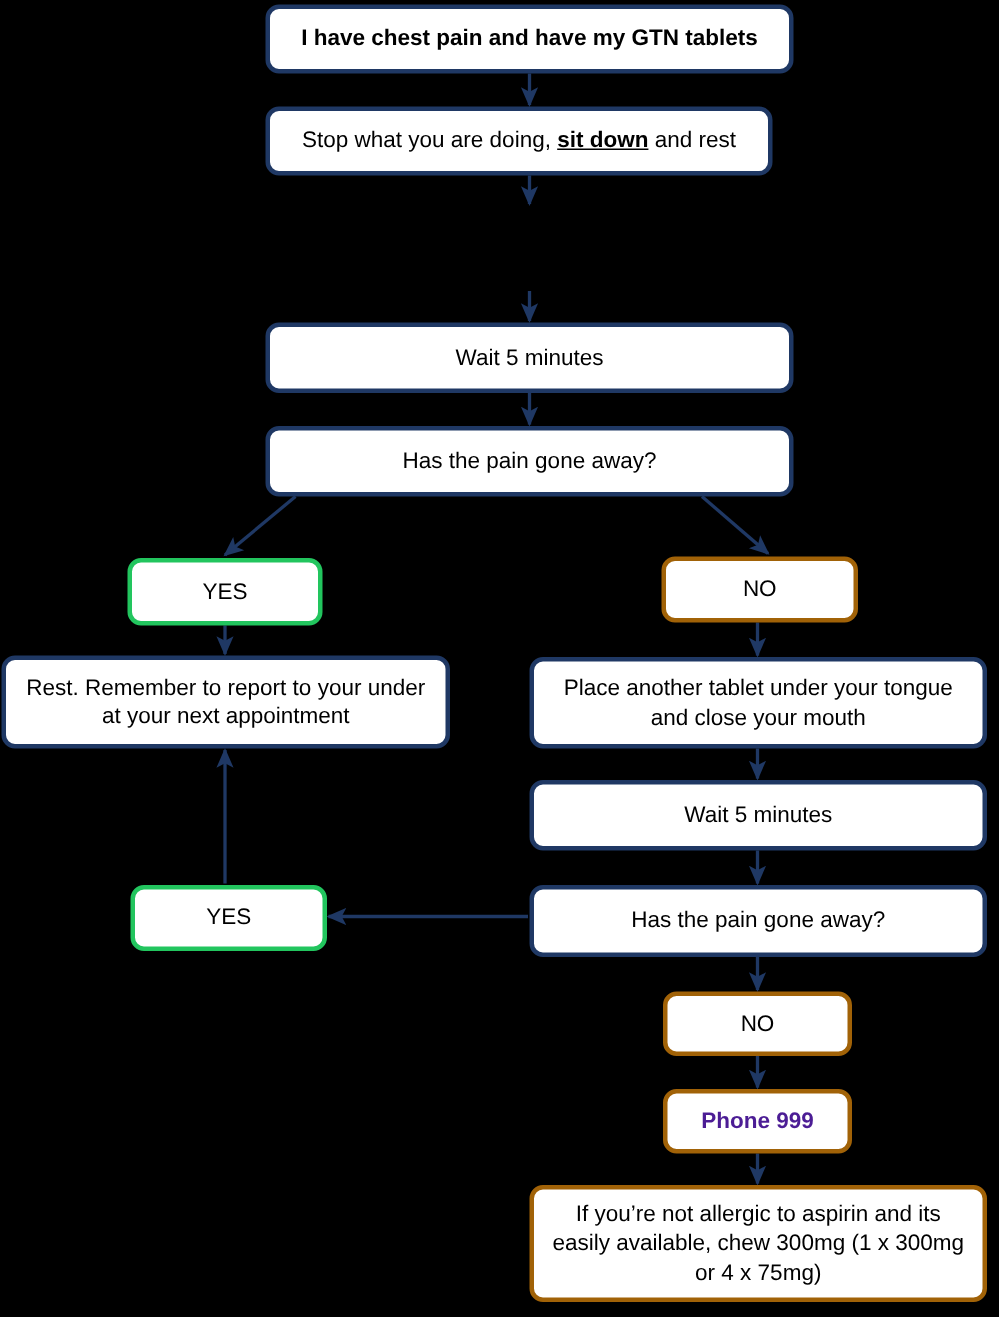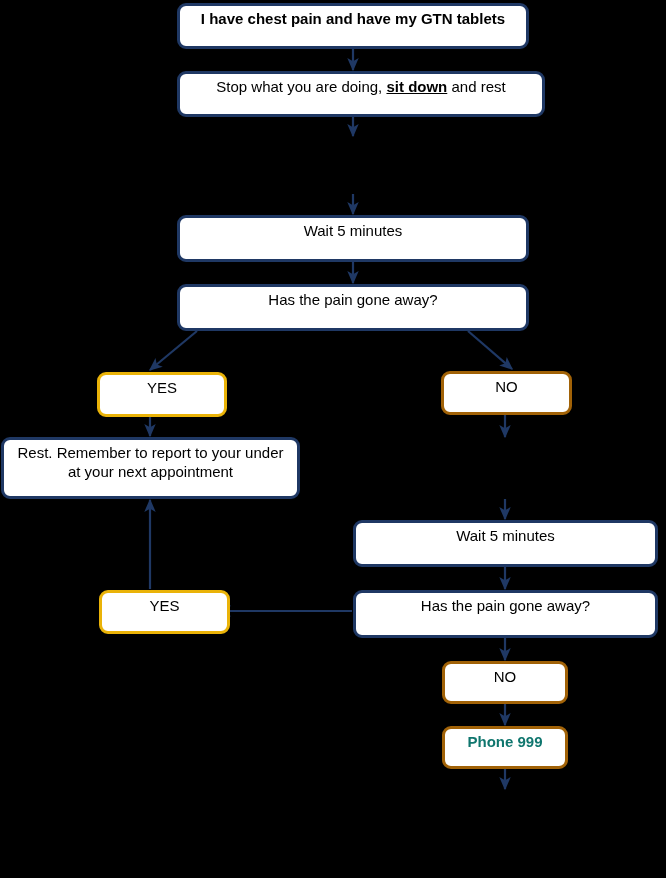--- a/index.html
+++ b/index.html
@@ -26,34 +26,35 @@
     width: 666px;
     height: 878px;
     pointer-events: none;
   }
   .node {
     position: absolute;
     box-sizing: border-box;
     background: #ffffff;
     border-radius: 9px;
     display: flex;
+    align-items: center;
     justify-content: center;
     text-align: center;
     color: #000000;
     font-size: 15px;
     line-height: 1.28;
     padding: 3px 10px;
     z-index: 2;
   }
   .node.navy   { border: 3px solid #1f3864; }
-  .node.green  { border: 3px solid #eab308; margin-left: 12px; }
+  .node.green  { border: 3px solid #22c55e; }
   .node.red    { border: 3px solid #a16207; }
   .node .txt { display: block; width: 100%; }
   .b-bold   { font-weight: bold; }
-  .t-red    { color: #0f766e; }
+  .t-red    { color: #4c1d95; }
   u.sit { font-weight: bold; text-decoration: underline; }
 </style>
 </head>
 <body>
 
 <div id="canvas">
 
   <svg class="edges" viewBox="0 0 666 878" xmlns="http://www.w3.org/2000/svg">
     <defs>
       <marker id="ah" markerWidth="7" markerHeight="7" refX="5.4" refY="3" orient="auto" markerUnits="strokeWidth">
@@ -89,21 +90,21 @@
 
     <line x1="505" y1="704" x2="505" y2="725" stroke="#1f3864" stroke-width="2.2" marker-end="url(#ah)"></line>
 
     <line x1="505" y1="769" x2="505" y2="789" stroke="#1f3864" stroke-width="2.2" marker-end="url(#ah)"></line>
   </svg>
 
   <div class="node navy" style="left:177px; top:3px; width:352px; height:46px;">
     <span class="txt b-bold">I have chest pain and have my GTN tablets</span>
   </div>
 
-  <div class="node navy" style="left:177px; top:71px; width:368px; height:46px;">
+  <div class="node navy" style="left:177px; top:71px; width:338px; height:46px;">
     <span class="txt"><span>Stop what you are doing, </span><u class="sit">sit down</u><span> and rest</span></span>
   </div>
 
 
   <div class="node navy" style="left:177px; top:215px; width:352px; height:47px;">
     <span class="txt">Wait 5 minutes</span>
   </div>
 
   <div class="node navy" style="left:177px; top:284px; width:352px; height:47px;">
     <span class="txt">Has the pain gone away?</span>
@@ -114,20 +115,23 @@
   </div>
 
   <div class="node red" style="left:441px; top:371px; width:131px; height:44px;">
     <span class="txt">NO</span>
   </div>
 
   <div class="node navy" style="left:1px; top:437px; width:299px; height:62px;">
     <span class="txt">Rest. Remember to report to your under at your next appointment</span>
   </div>
 
+  <div class="node navy" style="left:353px; top:438px; width:305px; height:61px;">
+    <span class="txt">Place another tablet under your tongue and close your mouth</span>
+  </div>
 
   <div class="node navy" style="left:353px; top:520px; width:305px; height:47px;">
     <span class="txt">Wait 5 minutes</span>
   </div>
 
   <div class="node navy" style="left:353px; top:590px; width:305px; height:48px;">
     <span class="txt">Has the pain gone away?</span>
   </div>
 
   <div class="node green" style="left:87px; top:590px; width:131px; height:44px;">
@@ -135,14 +139,17 @@
   </div>
 
   <div class="node red" style="left:442px; top:661px; width:126px; height:43px;">
     <span class="txt">NO</span>
   </div>
 
   <div class="node red" style="left:442px; top:726px; width:126px; height:43px;">
     <span class="txt b-bold t-red">Phone 999</span>
   </div>
 
+  <div class="node red" style="left:353px; top:790px; width:305px; height:78px;">
+    <span class="txt">If you’re not allergic to aspirin and its easily available, chew 300mg (1 x 300mg or 4 x 75mg)</span>
+  </div>
 
 </div>
 
 </body></html>

